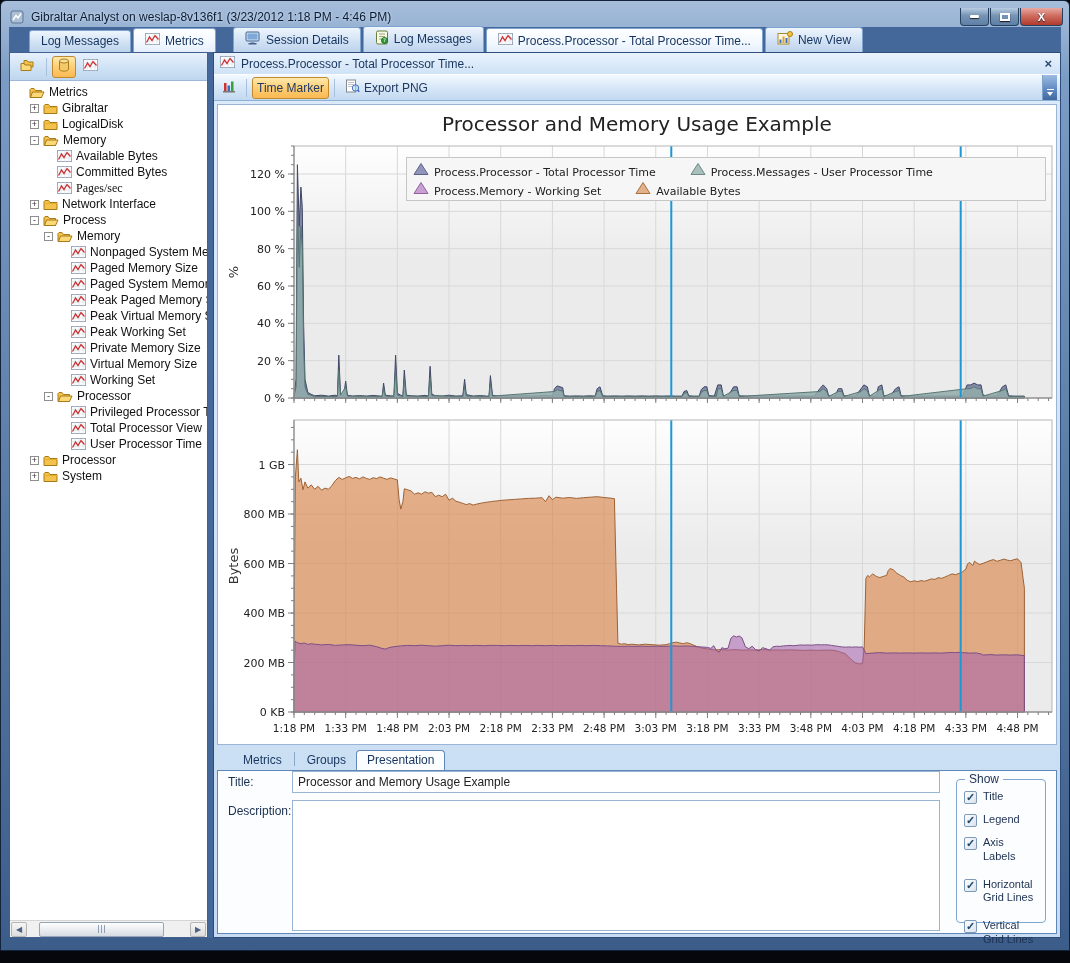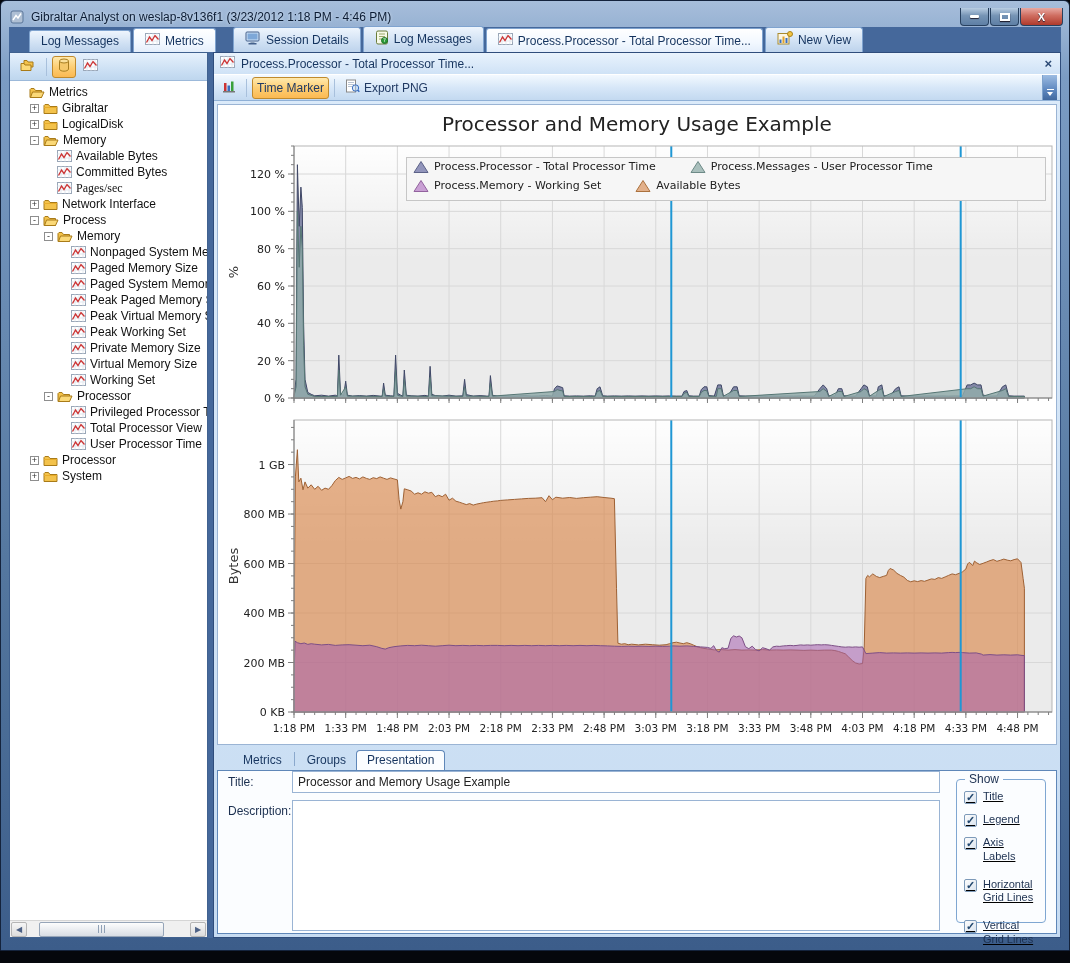--- a/index.html
+++ b/index.html
@@ -58,35 +58,35 @@
   .overflow-btn { margin-left:auto; width:15px; height:100%; background:linear-gradient(180deg,#9dbce2,#5d87bf 60%,#41699f);
     border-left:1px solid #7ea2cc; display:flex; flex-direction:column; align-items:center; justify-content:flex-end; padding-bottom:4px; }
   .overflow-btn b { width:7px; height:1.5px; background:#fff; margin-bottom:2px; }
   .overflow-btn s { width:0; height:0; border-left:3.5px solid transparent; border-right:3.5px solid transparent; border-top:4px solid #fff; text-decoration:none; }
 
   .chart-card { flex:none; margin:3px; background:#fff; border:1px solid #9ab4d4; position:relative; }
   .chart-title { text-align:center; font-family:"DejaVu Sans",sans-serif; font-size:20px; color:#222; padding:7px 0 2px; }
   svg text { font-family:"DejaVu Sans",sans-serif; }
   .legend { position:absolute; left:188px; right:10px; top:52px; background:#f6f6f6; border:1px solid #c6c6c6;
     padding:2px 6px; display:flex; flex-wrap:wrap; column-gap:34px; row-gap:0; z-index:5; }
-  .leg-item { display:flex; align-items:flex-start; gap:5px; font-family:"DejaVu Sans",sans-serif; font-size:11px; color:#222; height:19px; }
+  .leg-item { display:flex; align-items:flex-end; gap:5px; font-family:"DejaVu Sans",sans-serif; font-size:11px; color:#222; height:19px; }
 
   .bottom-panel { flex:1; display:flex; flex-direction:column; min-height:0; padding:0 3px 3px; }
   .b-tabrow { height:22px; flex:none; display:flex; align-items:flex-end; padding-left:16px; font-size:12px; color:#17355f; }
   .b-tab { padding:2px 10px 3px; }
   .b-tab.active { background:#fbfdff; border:1px solid #5f87b8; border-bottom:none; border-radius:4px 4px 0 0; position:relative; z-index:2; }
   .b-sep { width:1px; height:14px; background:#8aa8cc; margin:0 2px 4px; }
   .form-card { flex:1; background:#fbfdff; border:1px solid #5f87b8; position:relative; padding:0 10px; min-height:0; }
   .field-row { display:flex; margin-bottom:7px; }
   .field-label { width:64px; font-size:12px; color:#1c3050; padding-top:4px; flex:none; }
   .field-input { flex:1; margin-right:106px; height:22px; border:1px solid #9ab4d4; font-size:12px; padding:0 5px;
     font-family:"Liberation Sans",sans-serif; color:#222; background:#fff; }
   .field-textarea { flex:1; margin-right:106px; height:131px; border:1px solid #9ab4d4; background:#fff; resize:none;
     font-family:"Liberation Sans",sans-serif; font-size:12px; }
-  .show-box { position:absolute; right:10px; top:8px; width:90px; bottom:10px; border:1px solid #7fa7d2; border-radius:4px; padding:10px 6px 4px 7px;text-decoration:underline; }
+  .show-box { position:absolute; right:10px; top:8px; width:90px; bottom:10px; border:1px solid #7fa7d2; border-radius:4px; padding:10px 6px 4px 7px; }
   .show-box .gb-label { position:absolute; top:-8px; left:8px; background:#fbfdff; padding:0 4px; font-size:12px; color:#1c3050; }
   .cb-item { display:flex; align-items:flex-start; gap:6px; margin-bottom:9px; }
   .cb-item.tall { margin-top:14px; }
   .cb-box { width:13px; height:13px; flex:none; border:1px solid #7d9ab9; border-radius:2px; margin-top:1px;
     background:linear-gradient(135deg,#fdfdfd,#d9e3ee); display:flex; align-items:center; justify-content:center;
     font-size:11px; color:#23486f; font-weight:bold; line-height:1; }
   .cb-label { font-size:11px; color:#1c3050; line-height:1.25; }
 </style>
 </head>
 <body>

